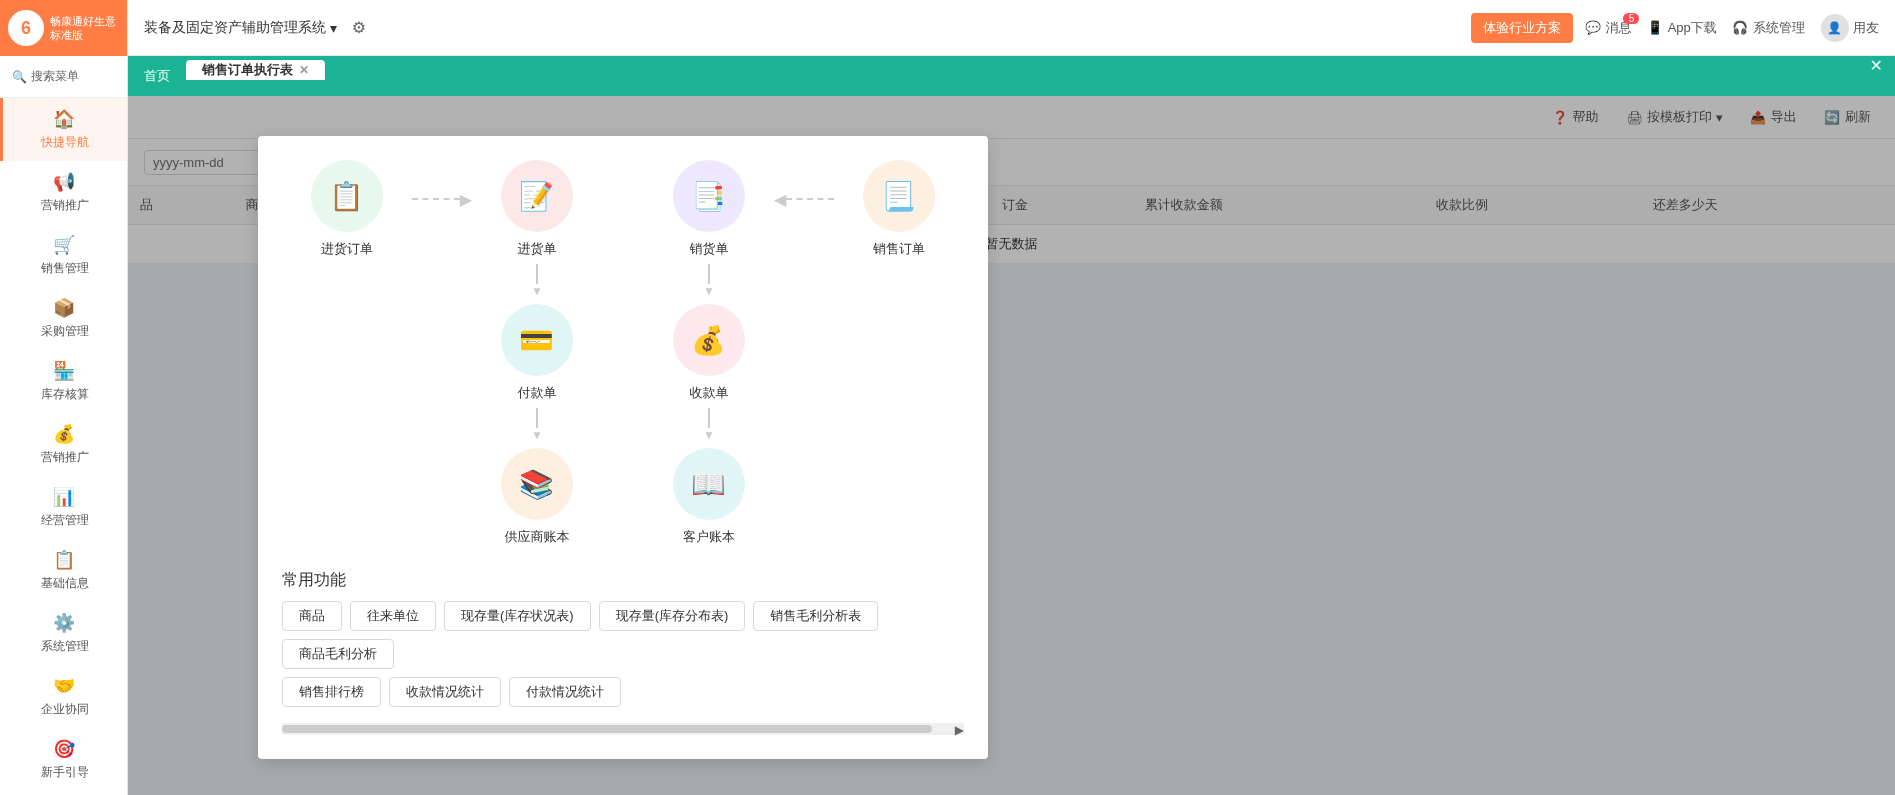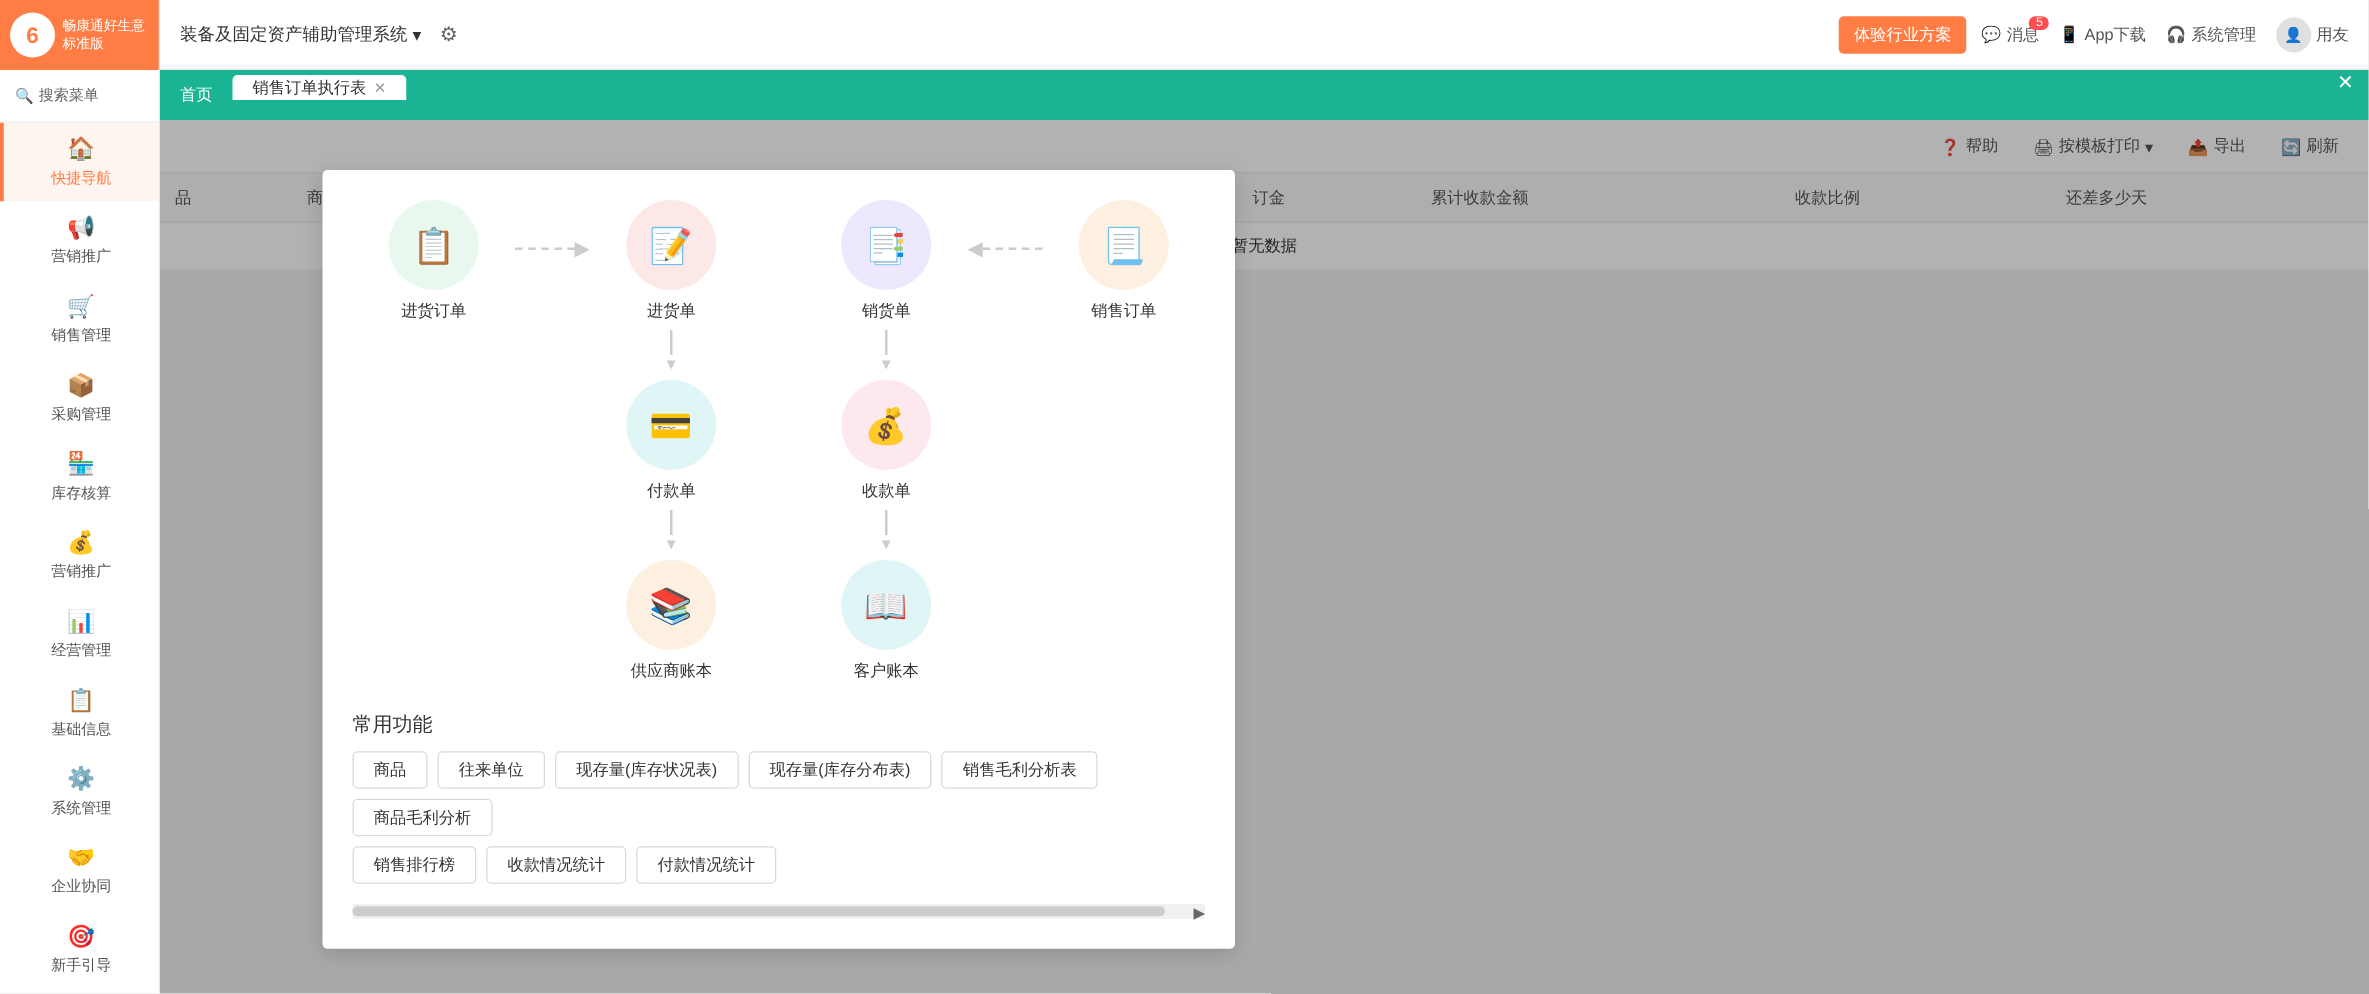--- a/index.html
+++ b/index.html
@@ -31,21 +31,21 @@
     .topbar-settings { width: 28px; height: 28px; display: flex; align-items: center; justify-content: center; cursor: pointer; color: #666; font-size: 16px; }
     .topbar-trial-btn { background: #ff7d45; color: #fff; border: none; padding: 6px 12px; border-radius: 4px; cursor: pointer; font-size: 13px; }
     .topbar-actions { display: flex; align-items: center; gap: 16px; margin-left: auto; }
     .topbar-action-item { display: flex; align-items: center; gap: 4px; cursor: pointer; color: #555; font-size: 13px; position: relative; }
     .topbar-badge { position: absolute; top: -6px; right: -8px; background: #ff4d4f; color: #fff; font-size: 10px; border-radius: 8px; padding: 0 4px; min-width: 16px; text-align: center; }
     .user-avatar { width: 28px; height: 28px; border-radius: 50%; background: #e0e0e0; display: flex; align-items: center; justify-content: center; font-size: 12px; color: #666; }
 
     
     .tabbar { height: 40px; background: #1ab394; display: flex; align-items: flex-start; padding: 0 0; }
     .tab-item { padding: 0 16px; height: 40px; display: flex; align-items: center; cursor: pointer; font-size: 13px; color: rgba(255,255,255,0.8); gap: 6px; }
-    .tab-item.active { background: #fff; color: #333; border-radius: 4px 4px 0 0; margin-top: 4px; height: 20px; }
+    .tab-item.active { background: #fff; color: #333; border-radius: 4px 4px 0 0; margin-top: 4px; height: 20px; font-weight: bold; }
     .tab-item.home { color: #fff; }
     .tab-close { font-size: 12px; color: #999; cursor: pointer; }
     .tabbar-close { margin-left: auto; padding: 0 12px; color: #fff; cursor: pointer; font-size: 16px; }
 
     
     .page-body { flex: 1; background: #f0f2f5; overflow: hidden; position: relative; }
 
     
     .toolbar-row { background: #fff; padding: 8px 16px; display: flex; align-items: center; gap: 12px; border-bottom: 1px solid #e8e8e8; }
     .toolbar-btn { display: flex; align-items: center; gap: 4px; cursor: pointer; color: #555; font-size: 13px; padding: 4px 8px; }
@@ -222,20 +222,32 @@
         <div class="toolbar-btn">
           <span>📤</span>
           <span>导出</span>
         </div>
         <div class="toolbar-btn">
           <span>🔄</span>
           <span>刷新</span>
         </div>
       </div>
 
+      <div class="filter-row">
+        <input class="filter-input" placeholder="yyyy-mm-dd" style="">
+        <span>至</span>
+        <input class="filter-input" placeholder="yyyy-mm-dd" style="">
+        <span>📅</span>
+        <select class="filter-select">
+          <option>单据状态</option>
+        </select>
+        <button class="filter-query-btn">查询</button>
+        <button class="filter-set-btn">设置</button>
+        <span class="filter-more">展多条件</span>
+      </div>
 
       <div class="table-container">
         <table class="data-table">
           <thead>
             <tr>
               <th>品</th>
               <th>商品</th>
               <th>金额</th>
               <th>预估毛利</th>
               <th>预估毛利率</th>

